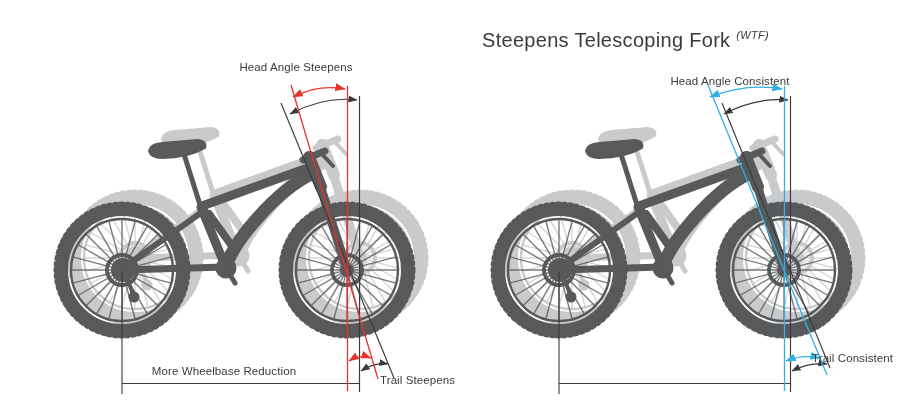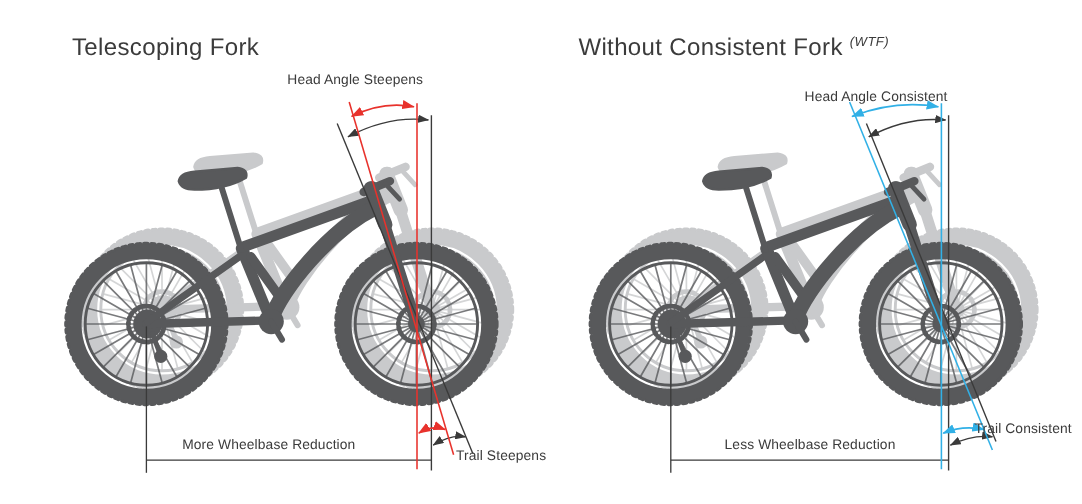--- a/index.html
+++ b/index.html
@@ -130,27 +130,25 @@
       </g>
       <g fill="none" stroke-width="1.3" stroke="#31b0e6">
         <line x1="708" y1="85" x2="827" y2="375"></line>
         <line x1="784.5" y1="86" x2="784.5" y2="391"></line>
         <path d="M710 97 Q746 83 782 89" marker-start="url(#arrow-accent-right)" marker-end="url(#arrow-accent-right)"></path>
         <path d="M786 361 Q803 354 820 358" marker-start="url(#arrow-accent-right)" marker-end="url(#arrow-accent-right)"></path>
       </g>
     </g>
   </svg>
 
-  <div class="title" style="left:60px;top:29px">Telescoping Fork</div>
 
   <div class="title" style="left:482px;top:29px">
-    <span>Without Consistent Fork</span>
+    <span>Steepens Telescoping Fork</span>
     <sup>(WTF)</sup>
   </div>
 
   <div class="lbl center" style="left:296px;top:61px">Head Angle Steepens</div>
   <div class="lbl center" style="left:224px;top:365px">More Wheelbase Reduction</div>
   <div class="lbl" style="left:380px;top:374px">Trail Steepens</div>
 
   <div class="lbl center" style="left:730px;top:75px">Head Angle Consistent</div>
-  <div class="lbl center" style="left:675px;top:365px">Less Wheelbase Reduction</div>
   <div class="lbl" style="left:812px;top:352px">Trail Consistent</div>
 </div>
 
 </body></html>

